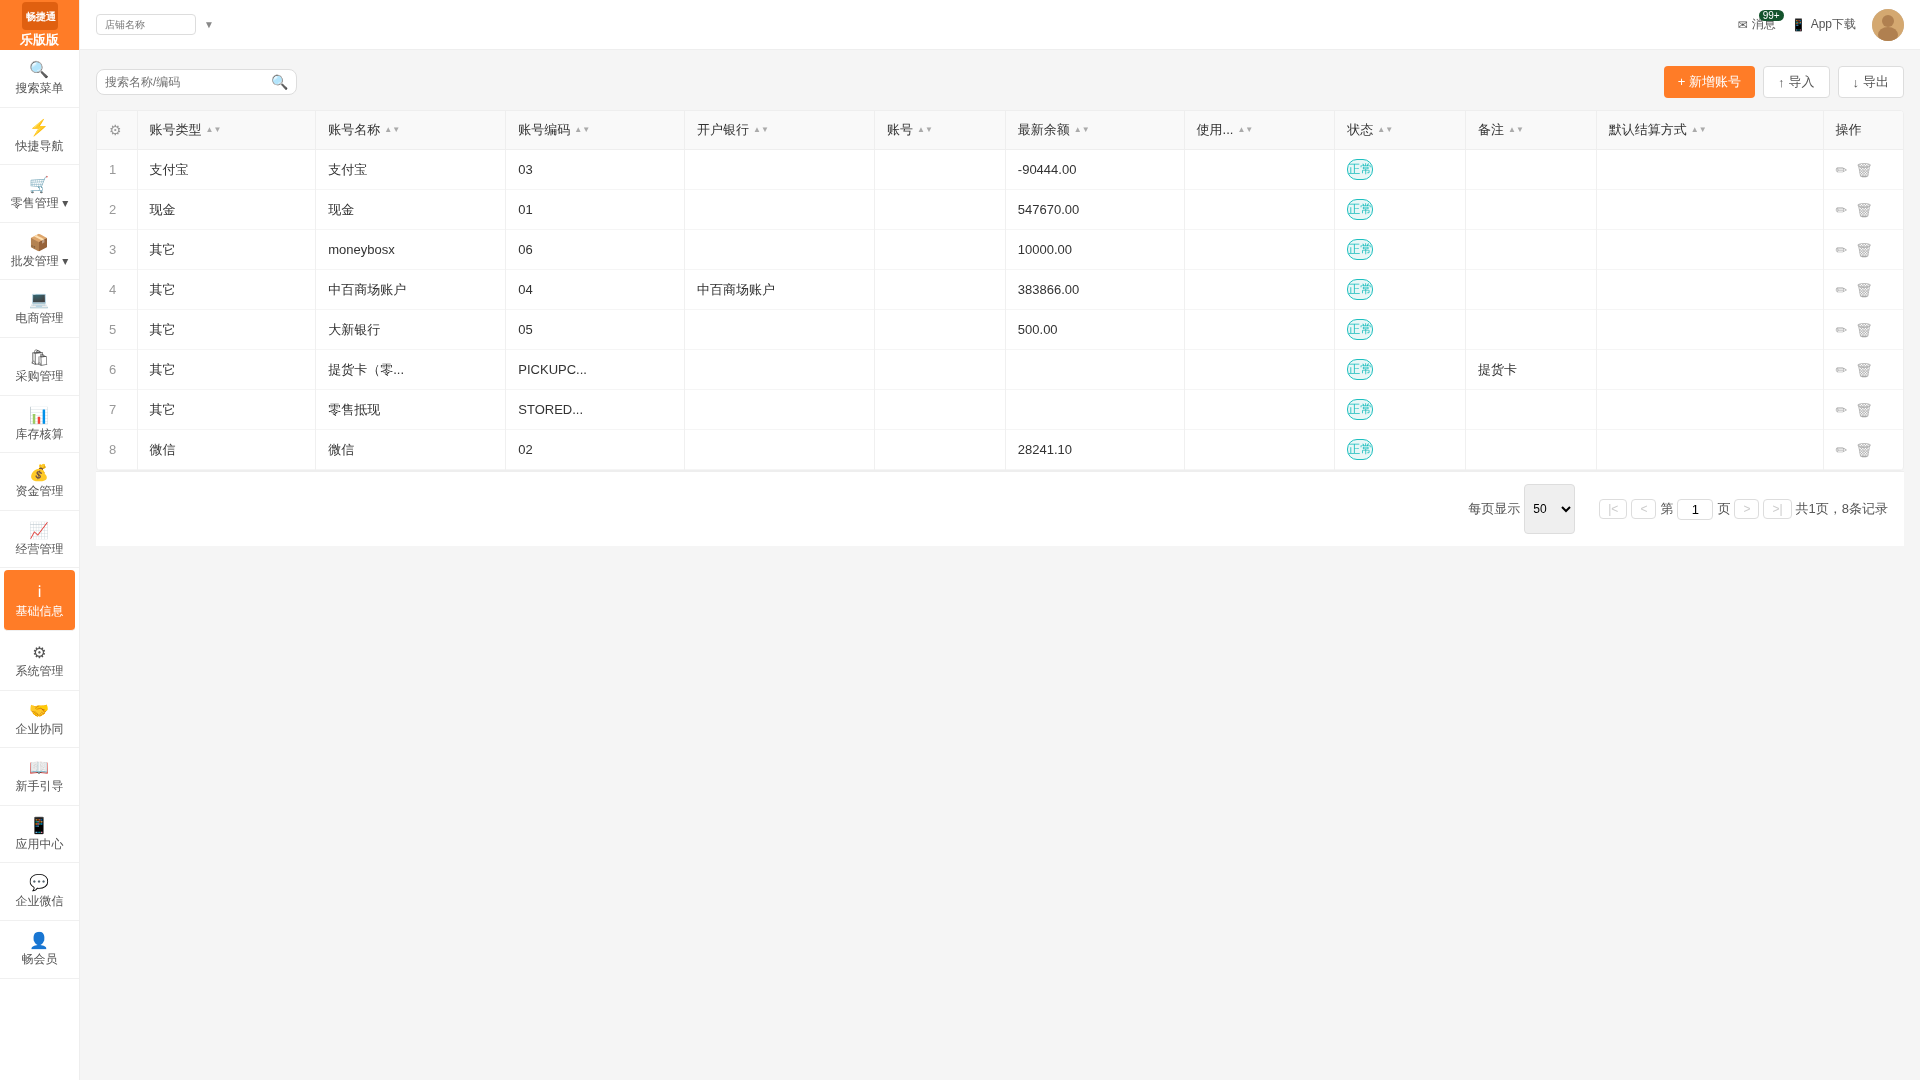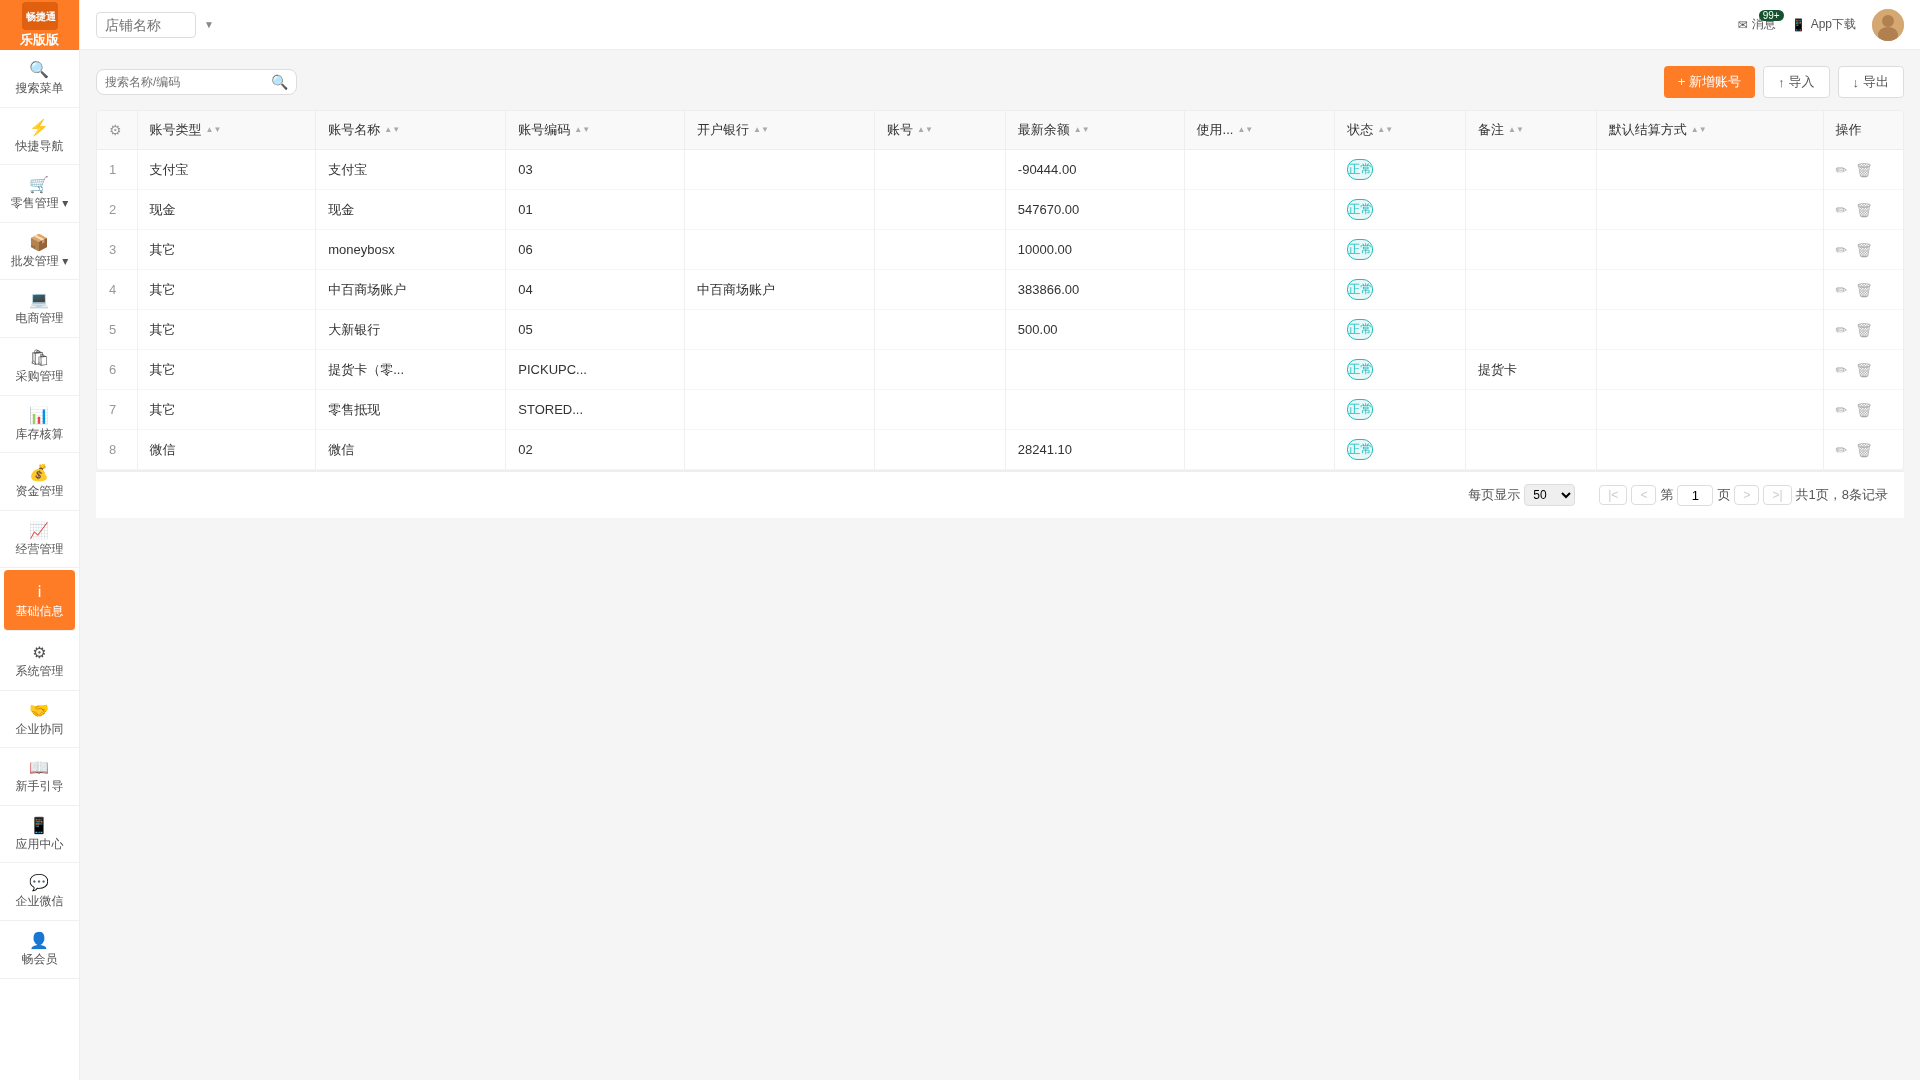--- a/index.html
+++ b/index.html
@@ -71,21 +71,21 @@
     }
     .top-header-left {
       display: flex;
       align-items: center;
       gap: 8px;
     }
     .search-store {
       border: 1px solid #ddd;
       border-radius: 4px;
       padding: 4px 8px;
-      font-size: 14px;
+      font-size: 10px;
       width: 100px;
       outline: none;
     }
     .dropdown-arrow { font-size: 10px; color: #888; cursor: pointer; }
     .top-header-right {
       display: flex;
       align-items: center;
       gap: 16px;
     }
     .msg-btn {
@@ -281,21 +281,21 @@
       color: #555;
     }
     .page-size-select {
       display: flex;
       align-items: center;
       gap: 4px;
     }
     .page-size-select select {
       border: 1px solid #ddd;
       border-radius: 4px;
-      padding: 2px 4px;
+      padding: 16px 4px;
       font-size: 12px;
       outline: none;
     }
     .page-nav {
       display: flex;
       align-items: center;
       gap: 4px;
     }
     .page-btn {
       border: 1px solid #ddd;

